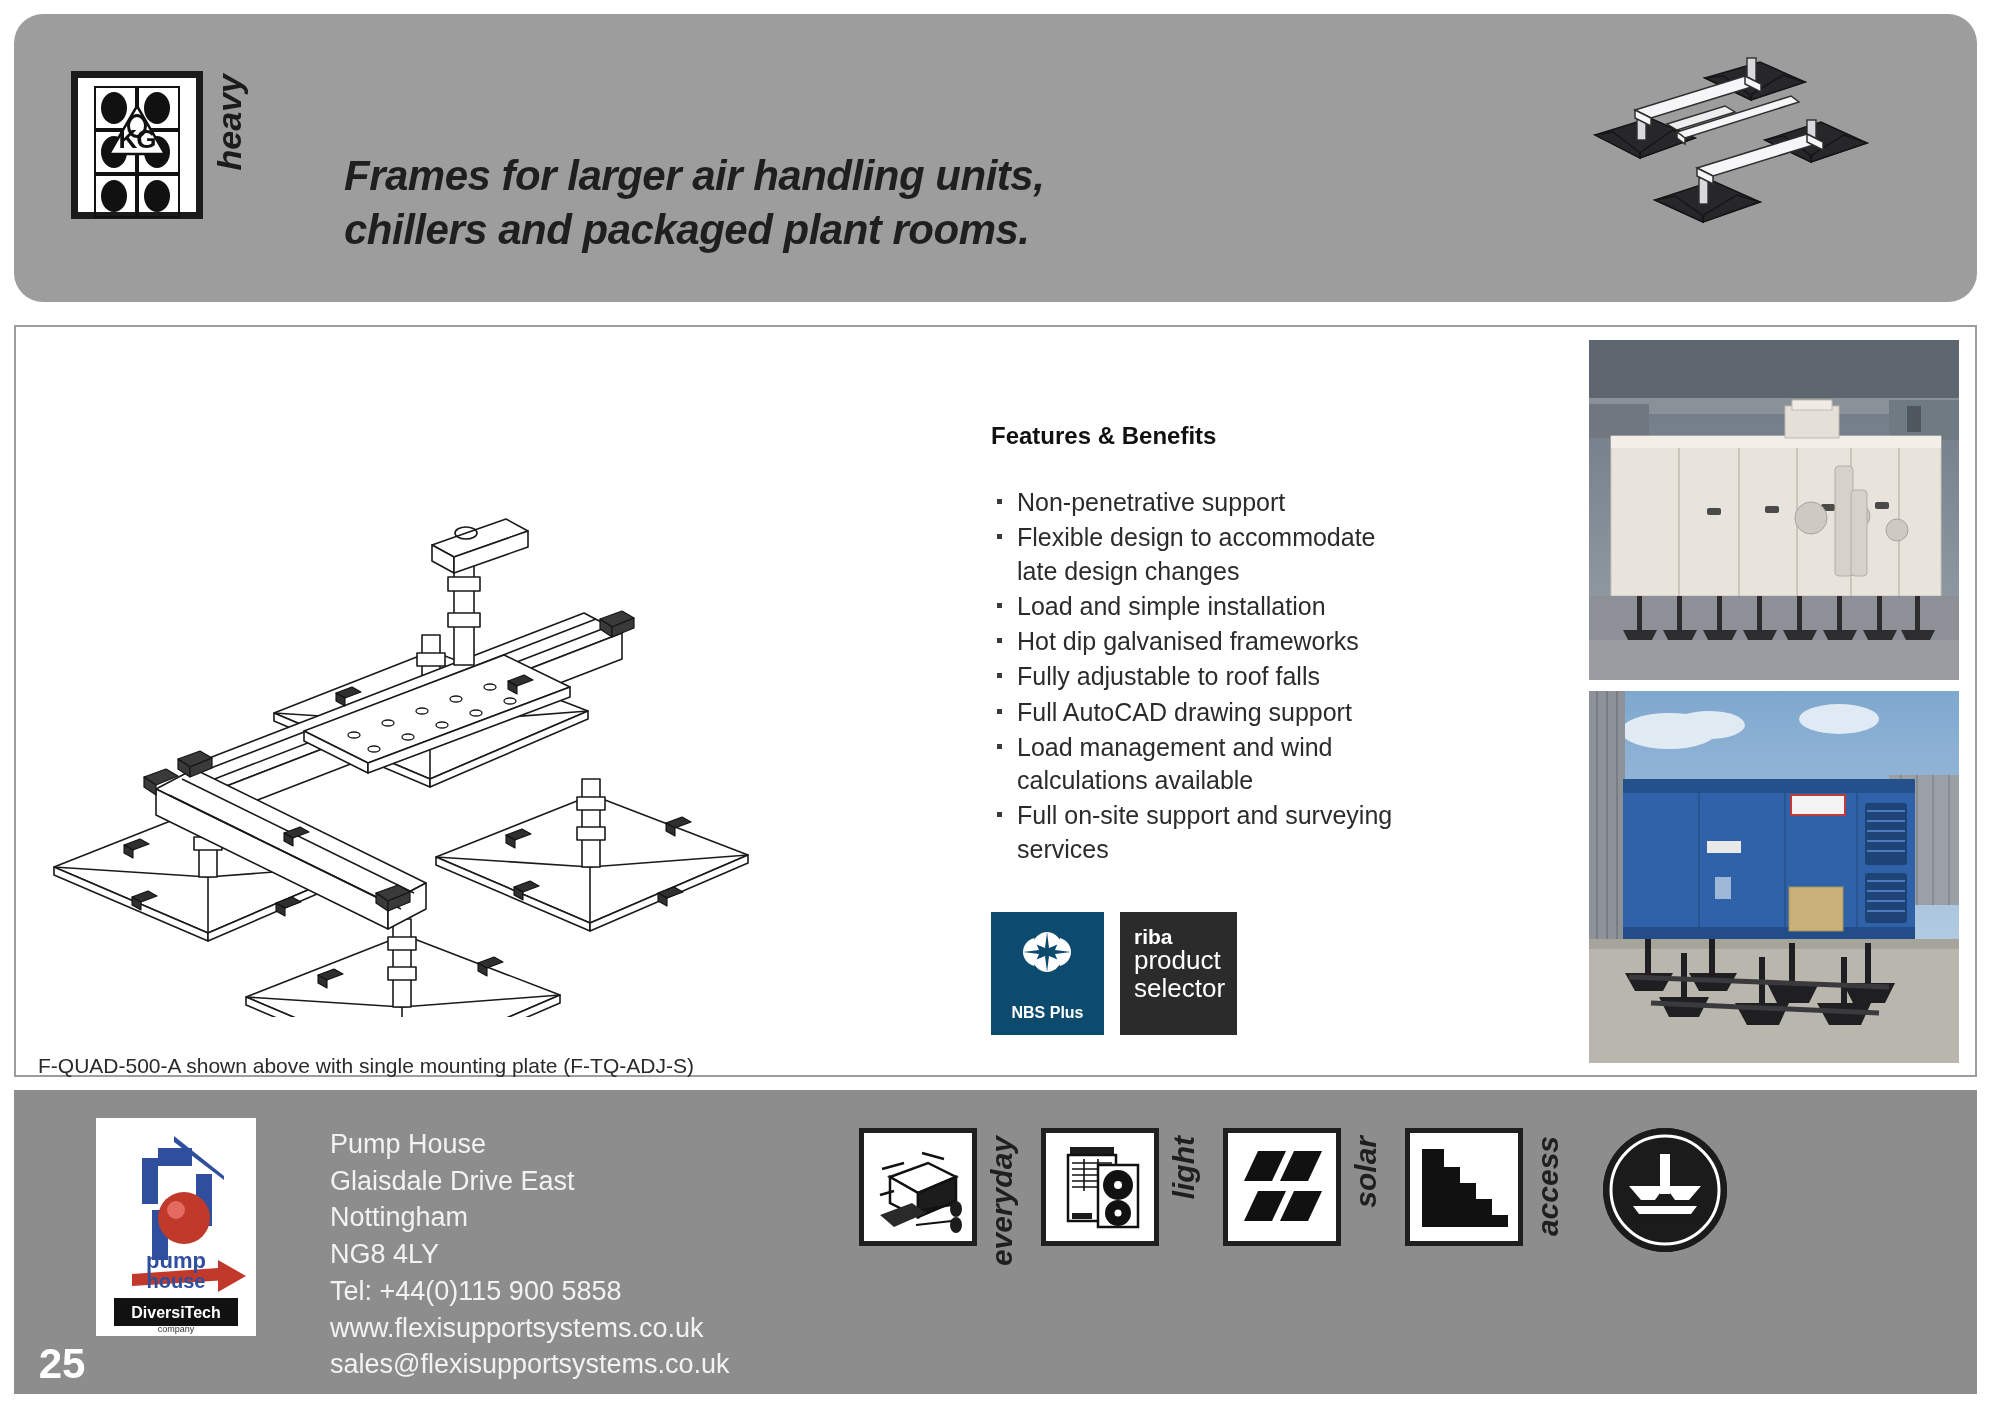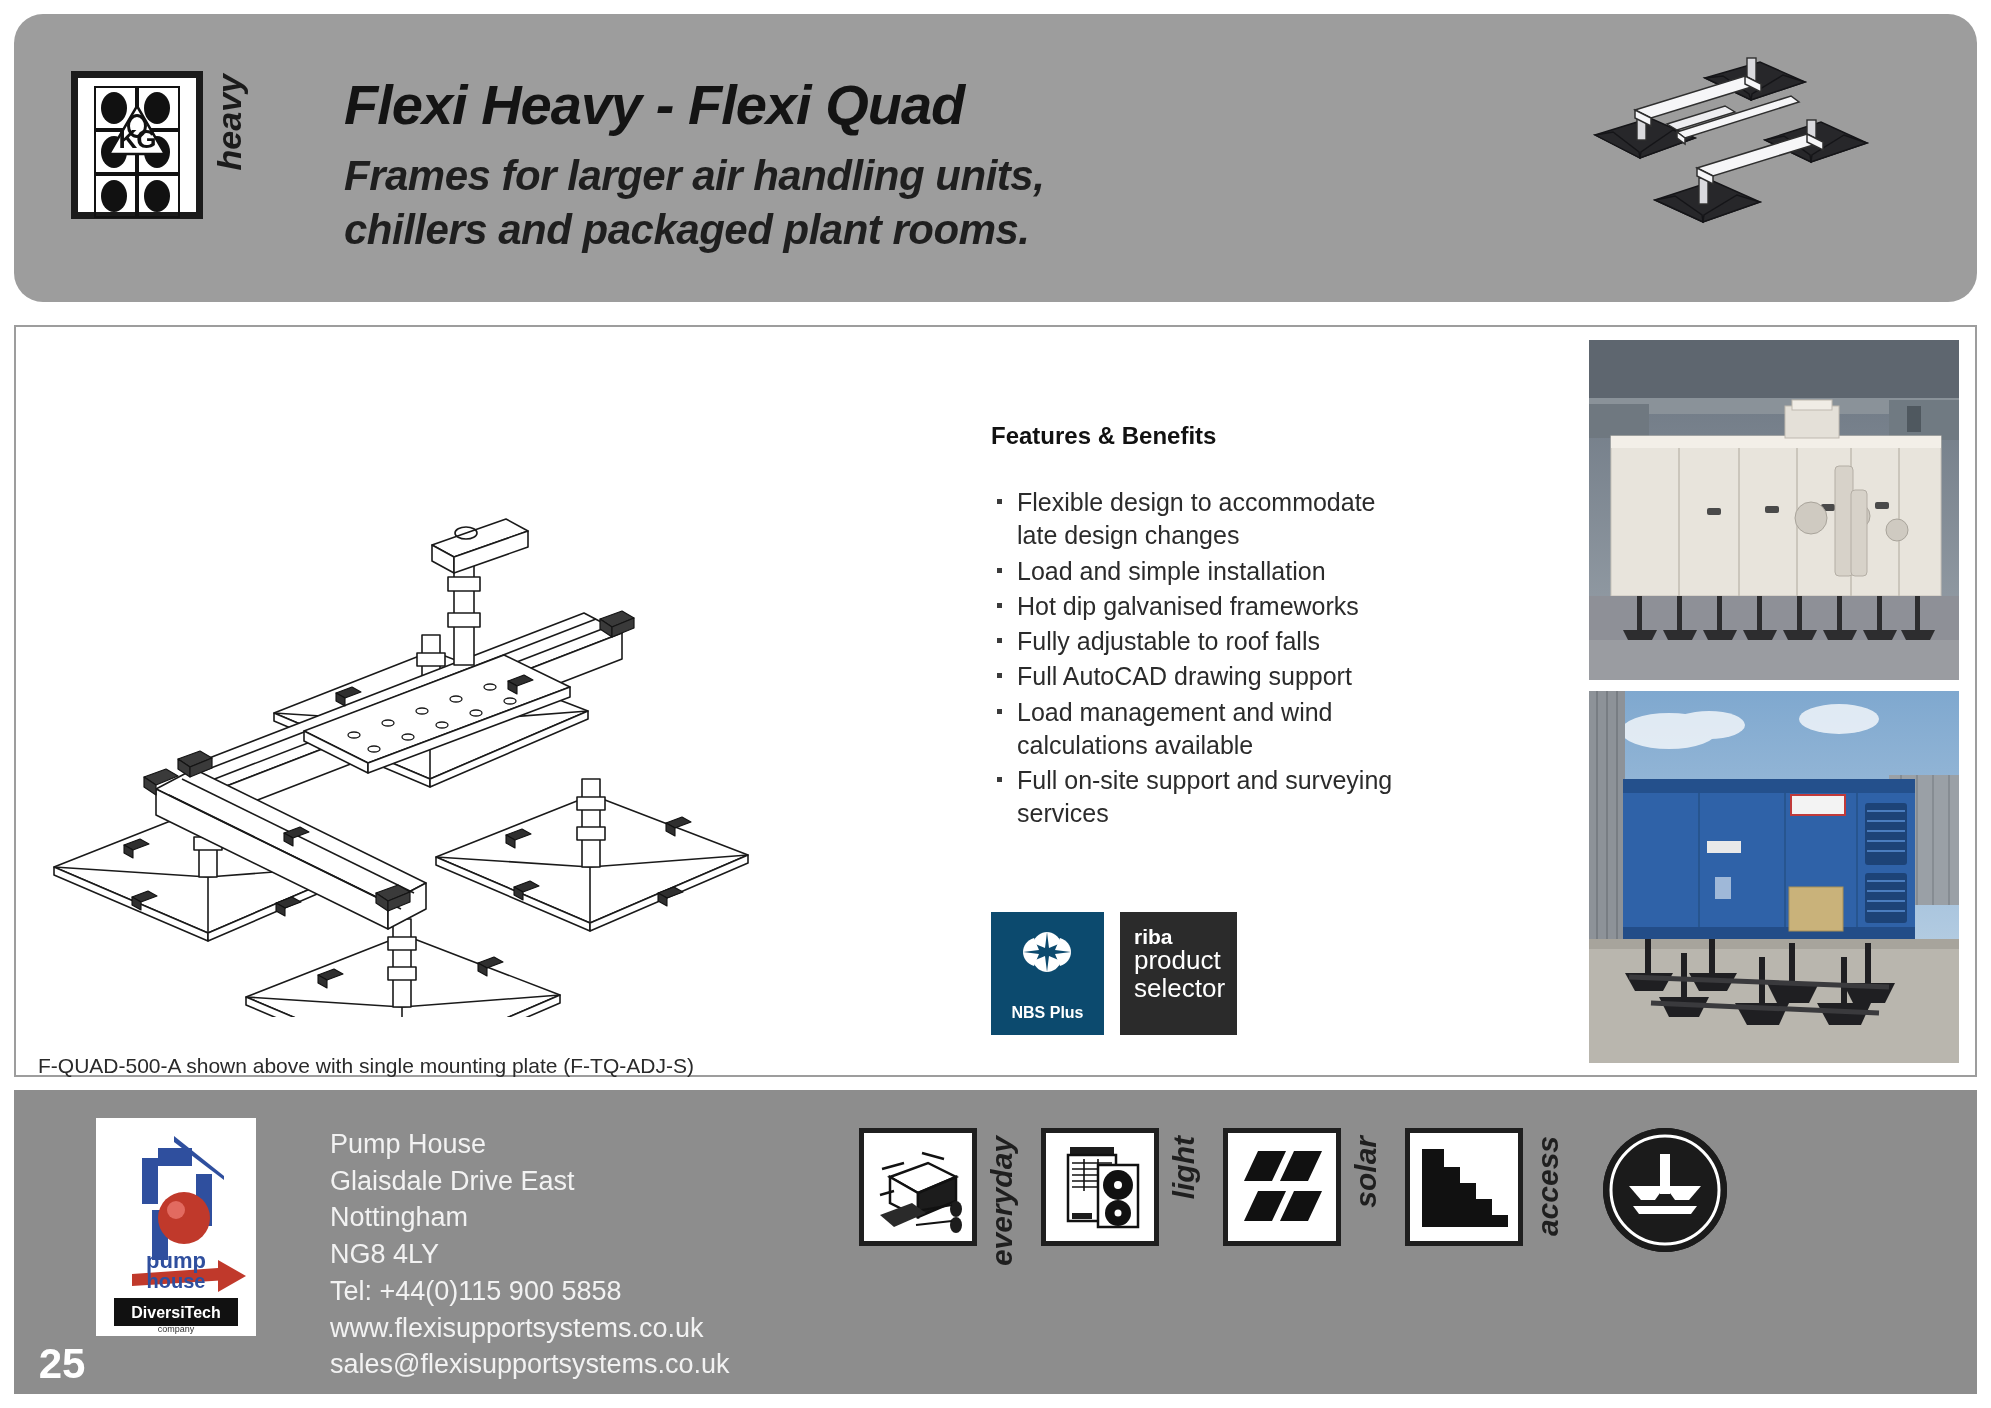--- a/index.html
+++ b/index.html
@@ -162,21 +162,20 @@
         <svg class="kg-tri" viewBox="0 0 68 54">
           <polygon points="34,2 62,50 6,50" fill="#ffffff" stroke="#111111" stroke-width="2.5"></polygon>
         </svg>
         <div class="kg-head" style="top:28px;"></div>
         <div class="kg-txt">KG</div>
       </div>
     </div>
 
     <div class="heavy-tab">heavy</div>
 
-    <div class="title-main">Flexi Heavy - Flexi Quad</div>
     <div class="title-sub">
       <div>Frames for larger air handling units,</div>
       <div>chillers and packaged plant rooms.</div>
     </div>
 
     <svg class="header-photo" viewBox="0 0 350 230">
       <g stroke="#2f2f2f" stroke-width="1.4" fill="#f2f2f2">
 
         <g fill="#27272a" stroke="#151518">
           <polygon points="40,95 95,78 140,98 85,118"></polygon>
@@ -355,20 +354,21 @@
           <polygon points="472,344 481,349 481,357 472,352"></polygon>
         </g>
       </g>
     </svg>
 
     <div class="caption">F-QUAD-500-A shown above with single mounting plate (F-TQ-ADJ-S)</div>
 
     <div class="features">
       <div class="features-h">Features &amp; Benefits</div>
       <ul class="feat-list">
+        <li class="feat-item">Non-penetrative support</li>
         <li class="feat-item">Flexible design to accommodate late design changes</li>
         <li class="feat-item">Load and simple installation</li>
         <li class="feat-item">Hot dip galvanised frameworks</li>
         <li class="feat-item">Fully adjustable to roof falls</li>
         <li class="feat-item">Full AutoCAD drawing support</li>
         <li class="feat-item">Load management and wind calculations available</li>
         <li class="feat-item">Full on-site support and surveying services</li>
       </ul>
     </div>
 

